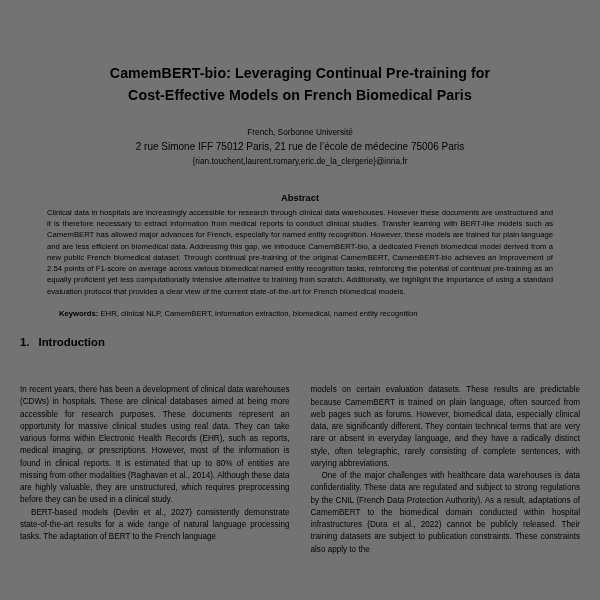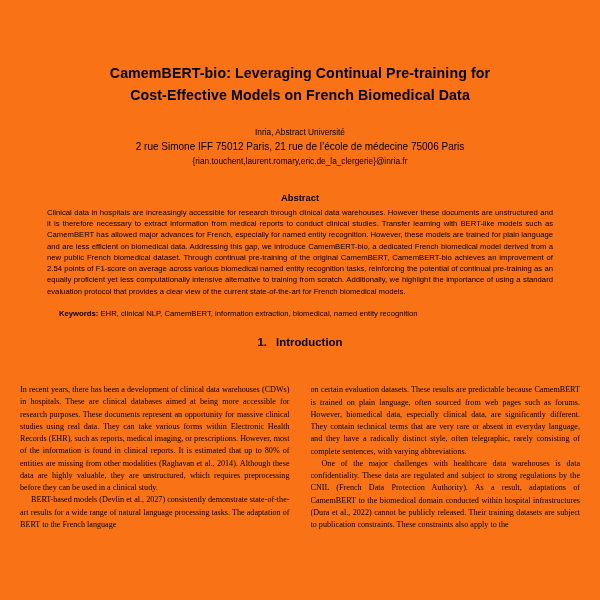--- a/index.html
+++ b/index.html
@@ -15,21 +15,21 @@
     font-family: "Liberation Sans", sans-serif;
     color: #000000;
     -webkit-font-smoothing: antialiased;
   }
   .page {
     position: relative;
     width: 600px;
     height: 600px;
     box-sizing: border-box;
     padding: 0 20px;
-    background: #f97316;
+    background: #737373;
   }
 
   
   .title-block {
     padding-top: 62px;
     text-align: center;
   }
   .paper-title {
     font-size: 14.2px;
     font-weight: bold;
@@ -91,39 +91,37 @@
     font-size: 7.7px;
     line-height: 1.46;
   }
   .keywords-label {
     font-weight: bold;
     padding-left: 12px;
   }
 
   
   .section-heading {
-    text-align: center;
     font-size: 11.4px;
     font-weight: bold;
     margin-top: 17px;
     margin-bottom: 0;
   }
   .section-number { margin-right: 9px; }
 
   
   .columns {
     position: absolute;
     left: 20px;
     right: 20px;
     top: 384px;
     bottom: 0;
     display: flex;
     gap: 21px;
     overflow: hidden;
-    font-family: Liberation Serif, serif;
   }
   .col {
     flex: 1 1 0;
     font-size: 8.15px;
     line-height: 1.505;
     text-align: justify;
     text-align-last: left;
     overflow: hidden;
   }
   .col p {
@@ -138,26 +136,26 @@
   }
 </style>
 </head>
 <body>
 
 <div class="page">
 
   <div class="title-block">
     <h1 class="paper-title">
       <span class="title-line1">CamemBERT-bio: Leveraging Continual Pre-training for</span>
-      <span class="title-line2">Cost-Effective Models on French Biomedical Data</span>
+      <span class="title-line2">Cost-Effective Models on French Biomedical Paris</span>
     </h1>
   </div>
 
   <div class="authors-block">
-    <div class="affiliation">Inria, Abstract Université</div>
+    <div class="affiliation">French, Sorbonne Université</div>
     <div class="address">2 rue Simone IFF 75012 Paris, 21 rue de l’école de médecine 75006 Paris</div>
     <div class="emails">{rian.touchent,laurent.romary,eric.de_la_clergerie}@inria.fr</div>
   </div>
 
   <div class="abstract-block">
     <div class="abstract-heading">Abstract</div>
     <div class="abstract-body">Clinical data in hospitals are increasingly accessible for research through clinical data warehouses. However these documents are unstructured and it is therefore necessary to extract information from medical reports to conduct clinical studies.  Transfer learning with BERT-like models such as CamemBERT has allowed major advances for French, especially for named entity recognition.  However, these models are trained for plain language and are less efficient on biomedical data.  Addressing this gap, we introduce CamemBERT-bio, a dedicated French biomedical model derived from a new public French biomedical dataset. Through continual pre-training of the original CamemBERT, CamemBERT-bio achieves an improvement of 2.54 points of F1-score on average across various biomedical named entity recognition tasks, reinforcing the potential of continual pre-training as an equally proficient yet less computationally intensive alternative to training from scratch. Additionally, we highlight the importance of using a standard evaluation protocol that provides a clear view of the current state-of-the-art for French biomedical models.</div>
   </div>
 
   <div class="keywords-block">

